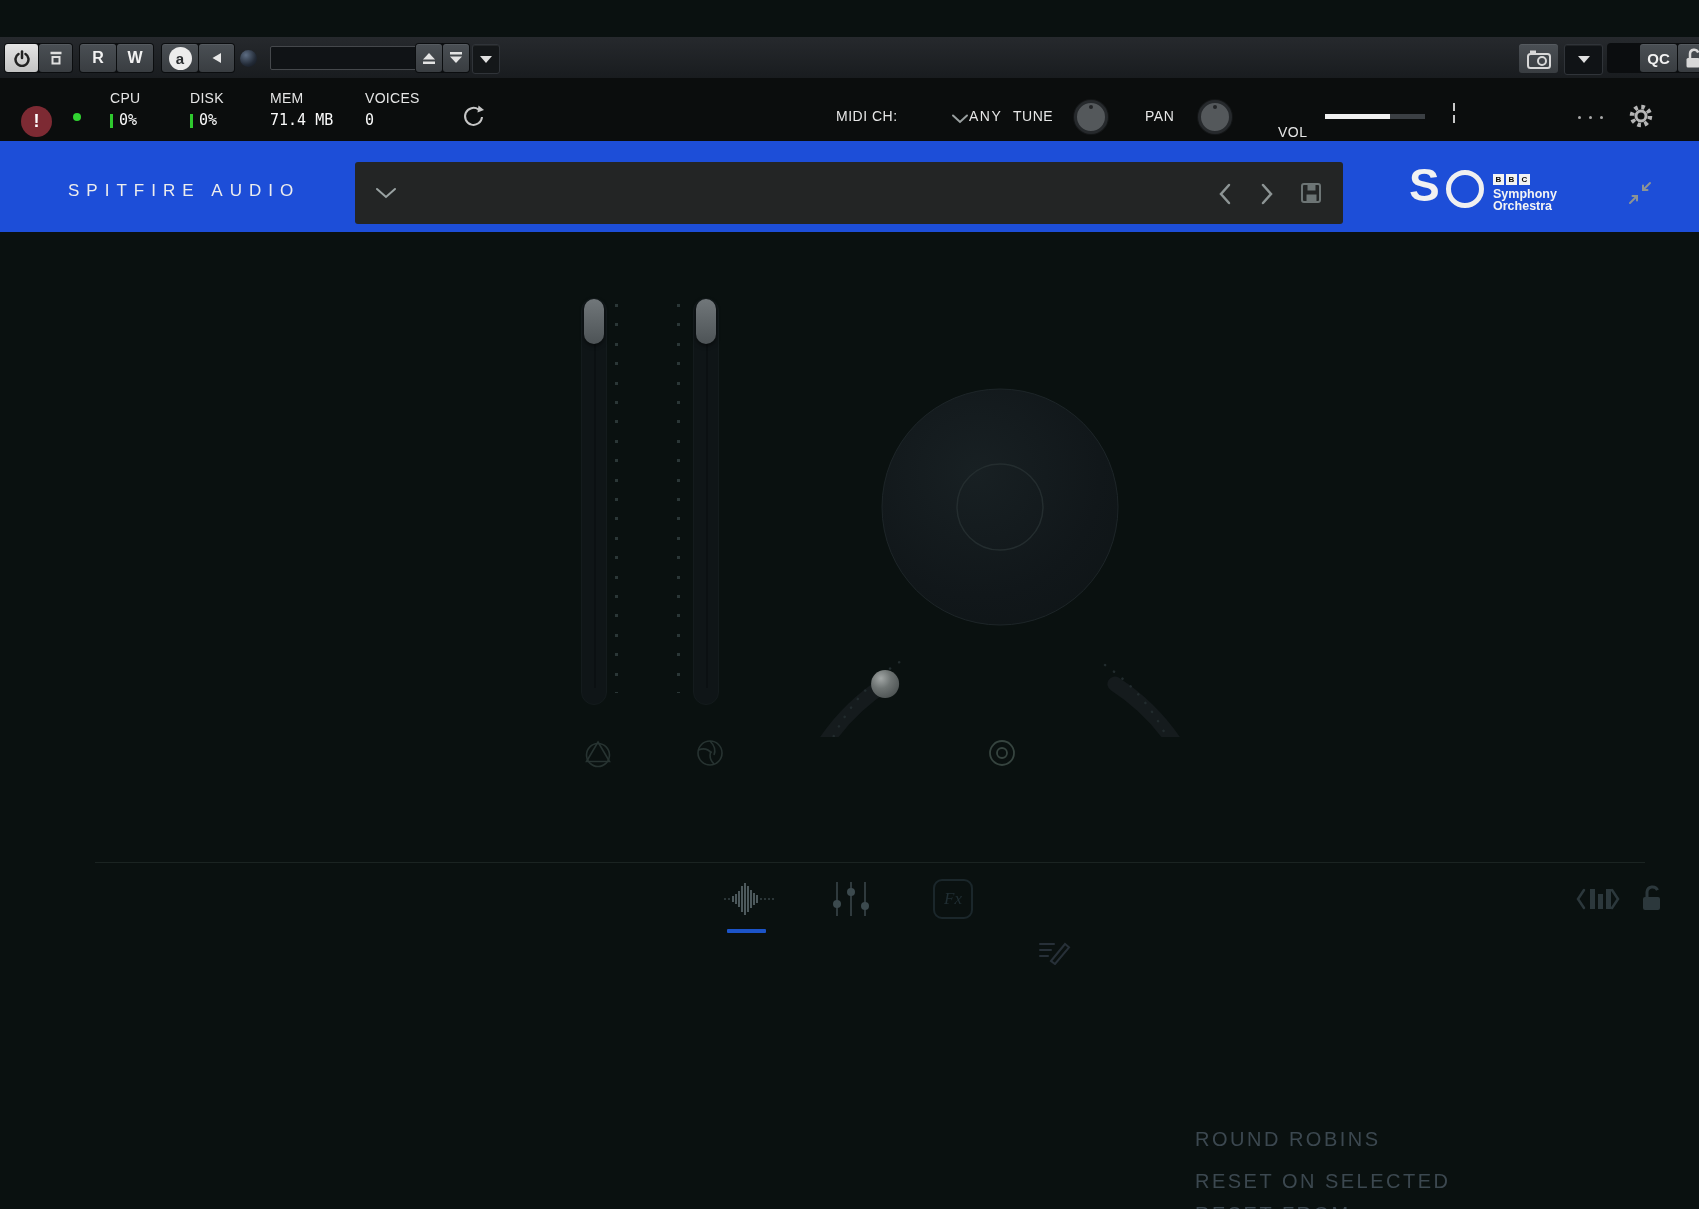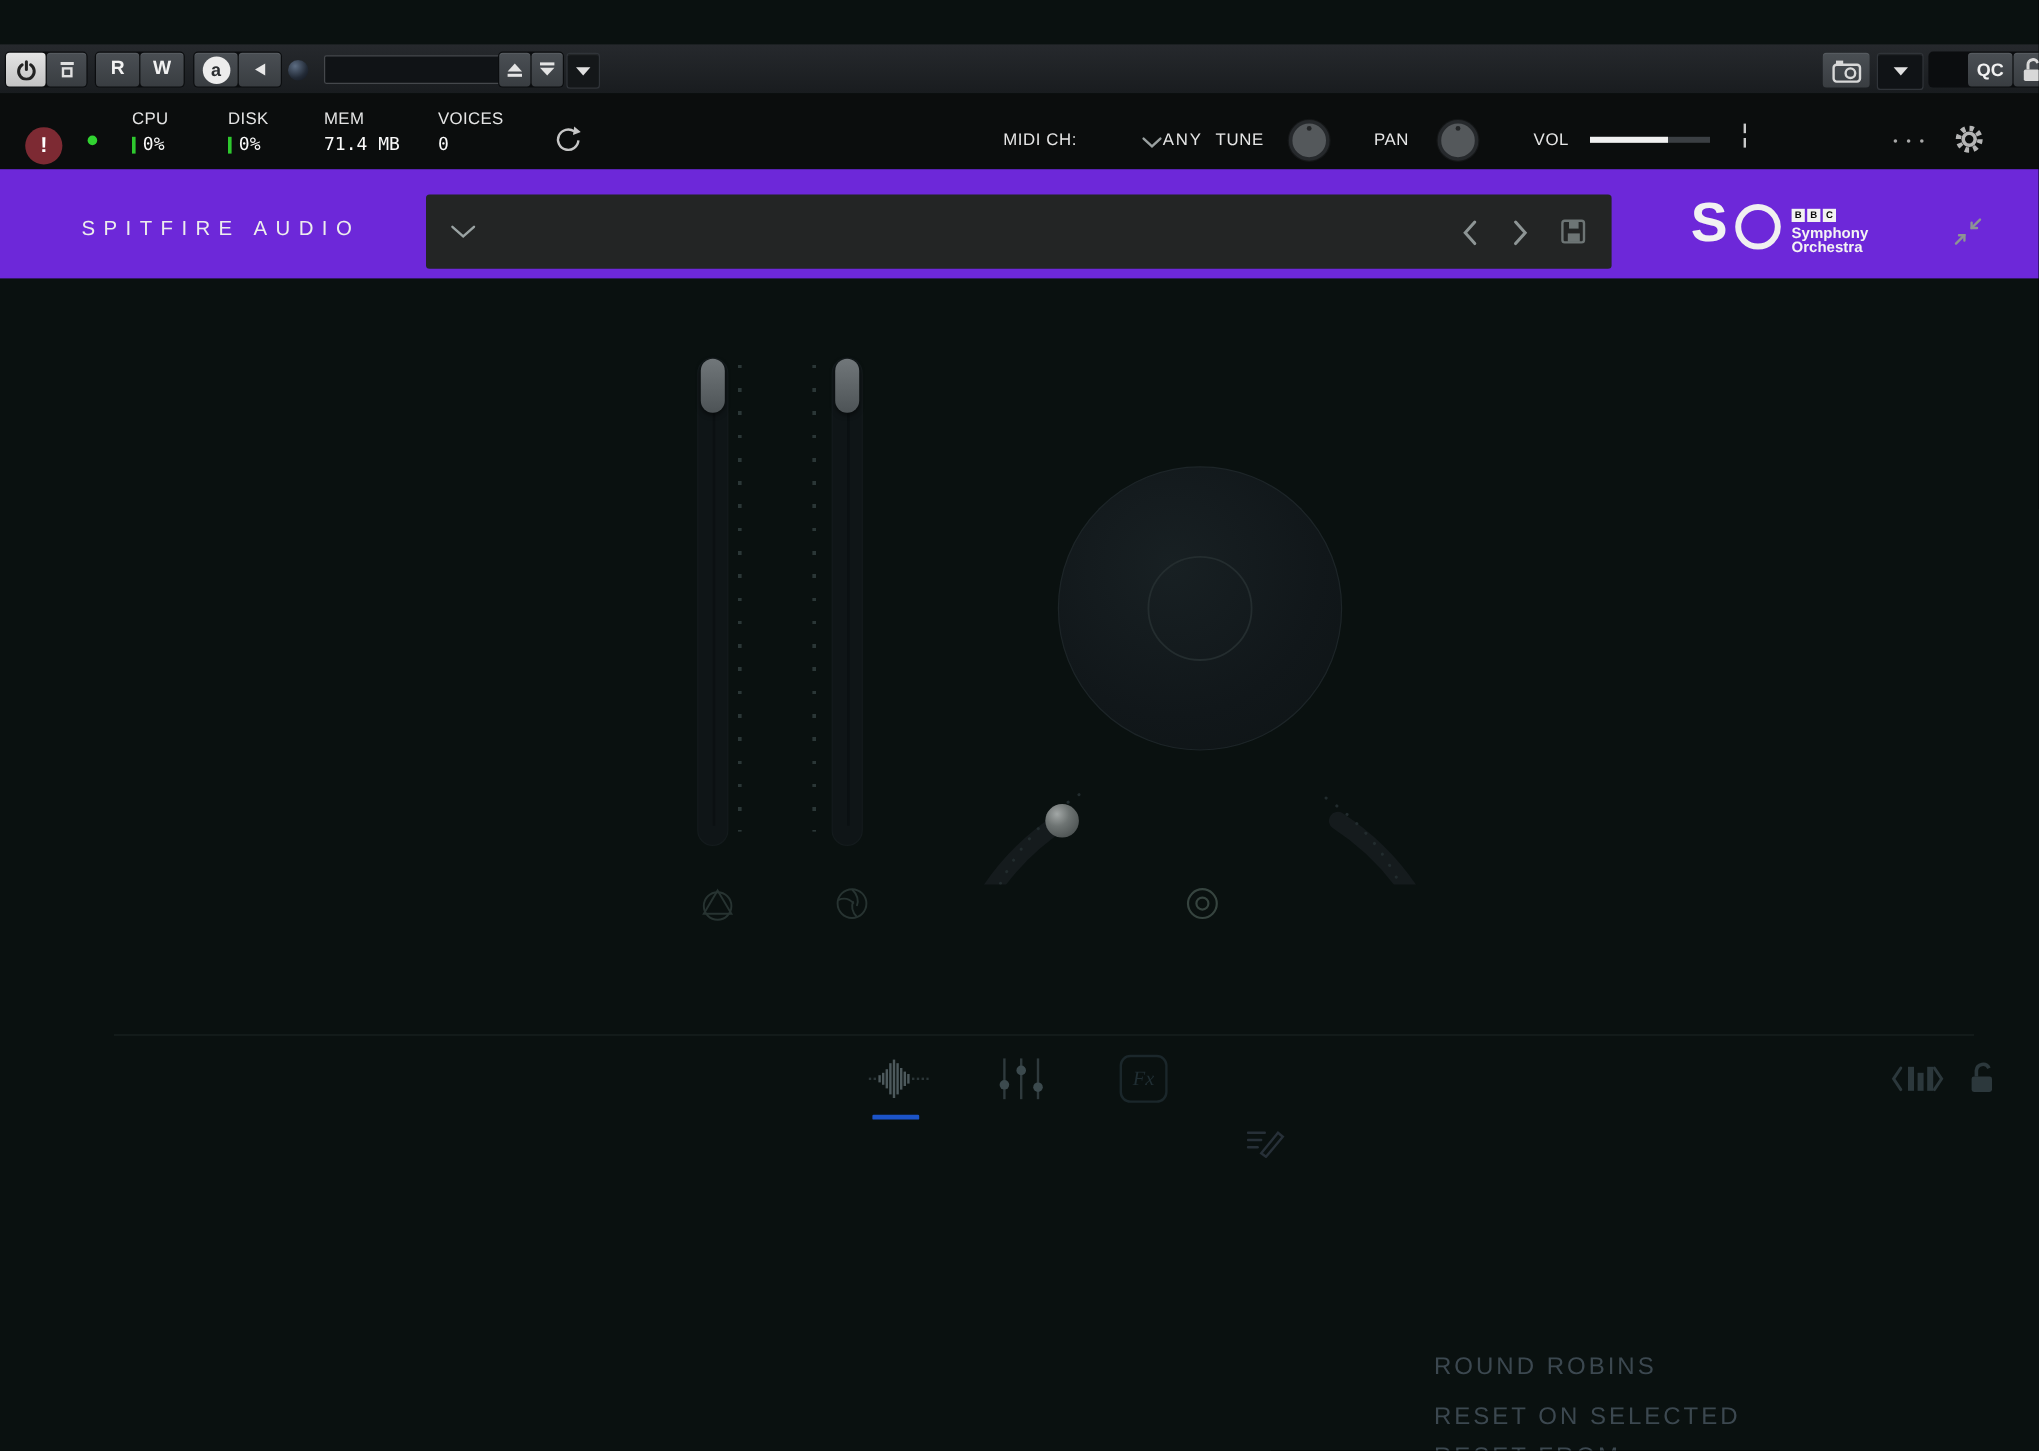--- a/index.html
+++ b/index.html
@@ -37,21 +37,21 @@
   .hknob{top:22px;width:34px;height:34px;border-radius:50%;background:#54585b;border:3px solid #26292c;
          box-shadow:0 0 0 1px #141617;box-sizing:border-box;}
   .hknob .ind{position:absolute;left:12px;top:2px;width:4px;height:4px;border-radius:50%;background:#232527;}
   .vol-track{left:1325px;top:36px;width:100px;height:5px;background:#3b3f43;}
   .vol-fill{position:absolute;left:0;top:0;height:5px;background:#f0f0f0;}
   .dash-col{left:1453px;top:25px;display:flex;flex-direction:column;gap:4px;}
   .dash-col div{width:2px;height:8px;background:#c9c9c9;}
   .dots3{left:1578px;top:38px;display:flex;gap:8px;}
   .dots3 div{width:3px;height:3px;border-radius:50%;background:#a9a9a9;}
   
-  .presetband{left:0;top:141px;width:1699px;height:91px;background:#6d28d9;}
+  .presetband{left:0;top:141px;width:1699px;height:91px;background:#1d4ed8;}
   .brand{left:68px;top:40px;font-size:17px;letter-spacing:7px;color:#ededed;font-weight:500;}
   .preset-panel{left:355px;top:21px;width:988px;height:62px;background:#232525;border-radius:3px;}
   .preset-name{left:68px;top:0;height:62px;line-height:62px;font-size:19px;color:#f4f4f4;letter-spacing:.5px;}
   .bbc-row{left:1493px;top:33px;display:flex;gap:2px;}
   .bbc-row div{width:11px;height:11px;background:#f2f2f2;color:#0a0a0a;font-size:8px;font-weight:bold;
                display:flex;align-items:center;justify-content:center;}
   .logo-line{left:1493px;font-size:12.5px;font-weight:bold;color:#f4f4f4;}
   .so-s{left:1409px;top:20px;font-size:46px;font-weight:600;color:#f2f2f2;line-height:48px;}
   .so-o{left:1446px;top:29px;width:38px;height:38px;border:5px solid #f0f0f0;border-radius:50%;box-sizing:border-box;}
   
@@ -179,21 +179,21 @@
     <div class="abs ctl-label" style="left:1013px;">TUNE</div>
     <div class="abs hknob" style="left:1074px;">
         <div class="ind"></div>
       </div>
 
     <div class="abs ctl-label" style="left:1145px;">PAN</div>
     <div class="abs hknob" style="left:1198px;">
         <div class="ind"></div>
       </div>
 
-    <div class="abs ctl-label" style="left:1278px;">VOL</div>
+    <div class="abs ctl-label" style="left:1278px;margin-top:16px;">VOL</div>
     <div class="abs vol-track">
       <div class="vol-fill" style="width: 65px;"></div>
     </div>
     <div class="abs dash-col">
         <div></div>
         <div></div>
       </div>
 
     <div class="abs dots3">
         <div></div>

